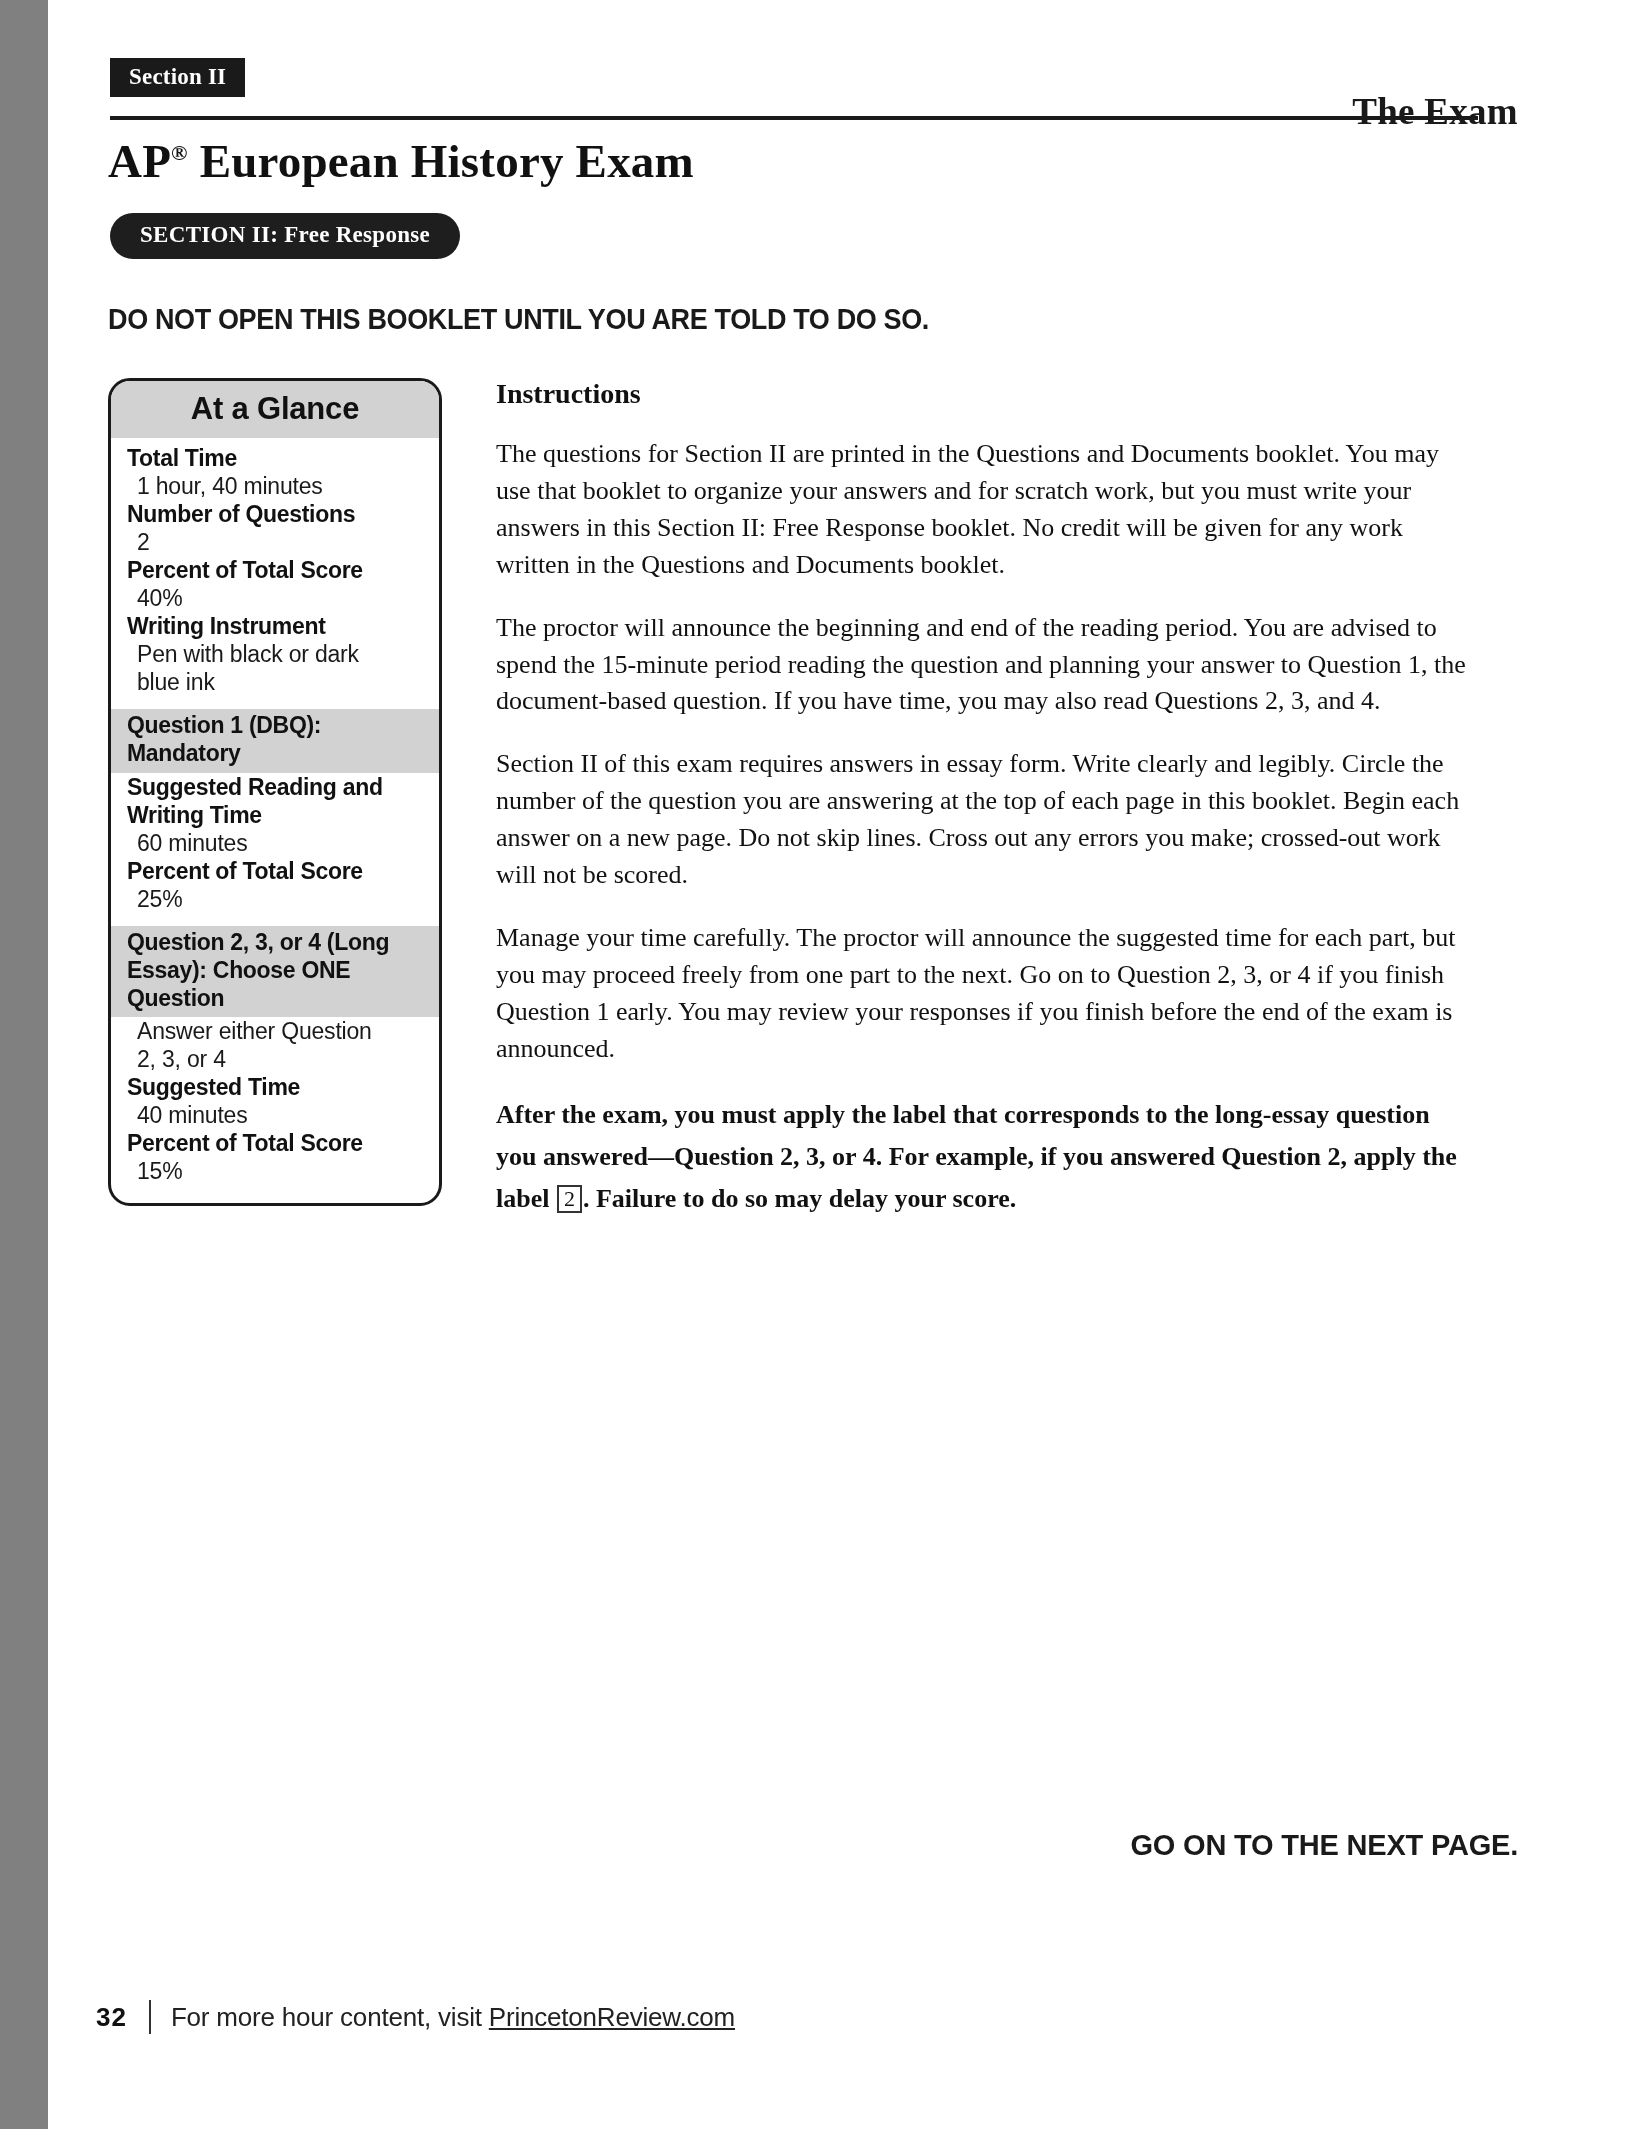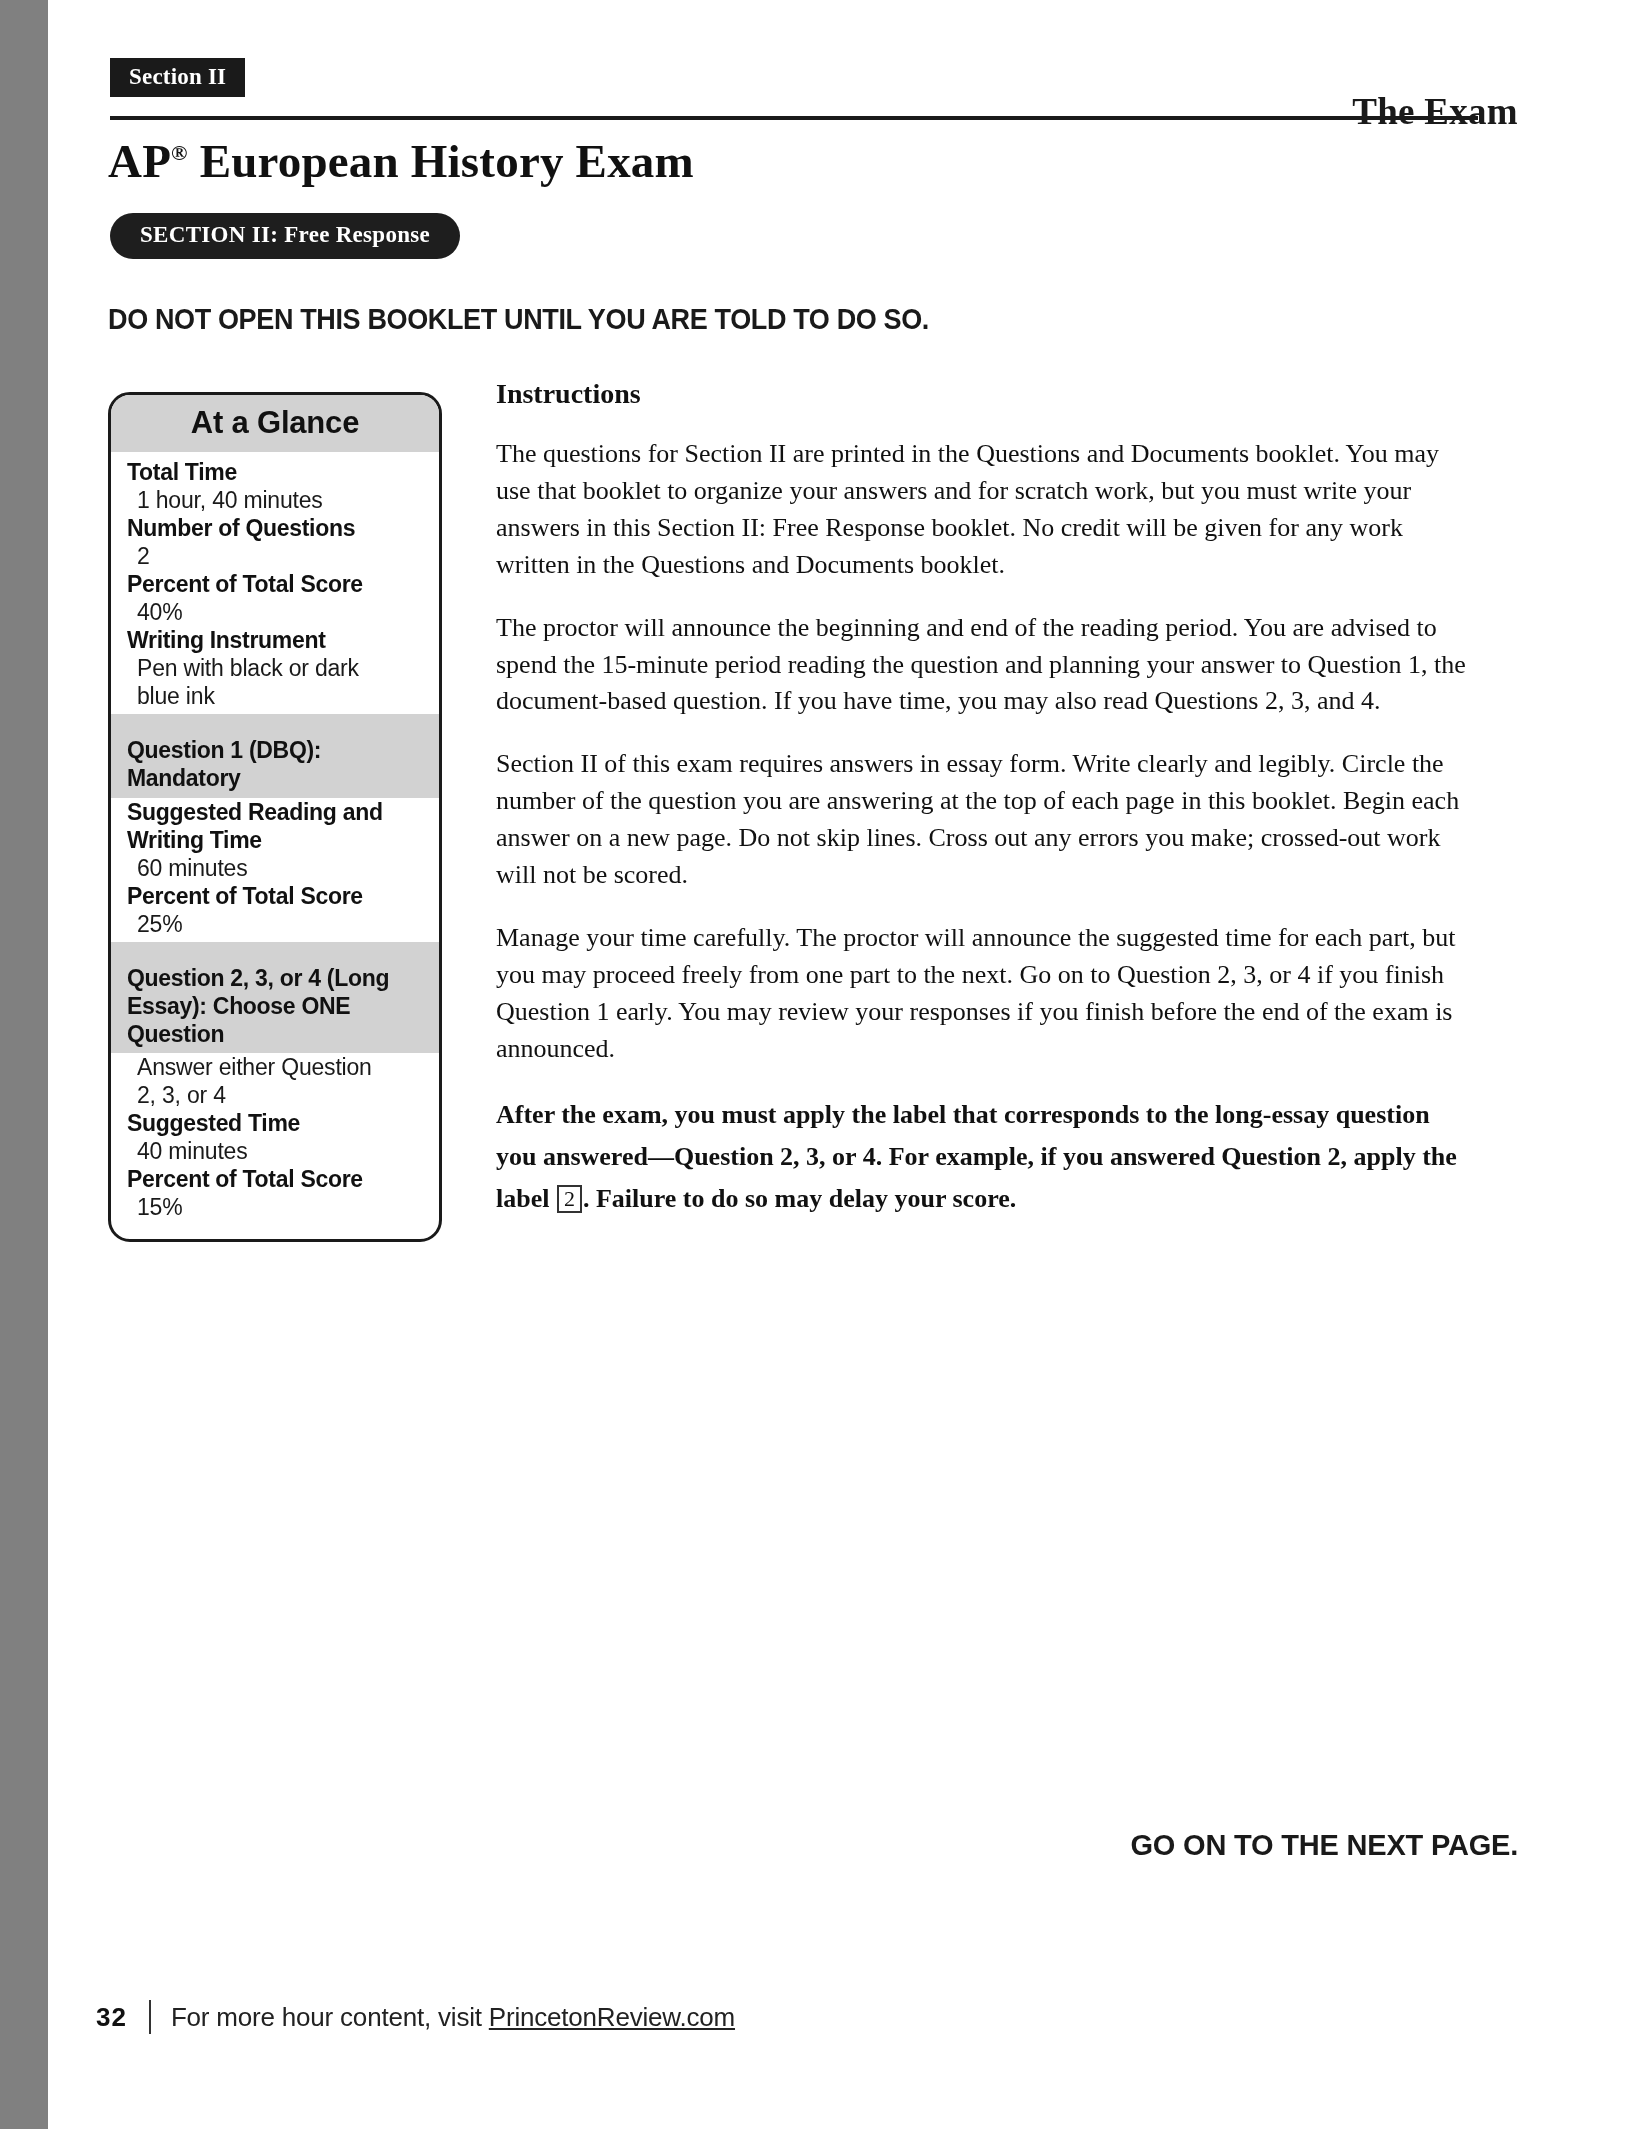--- a/index.html
+++ b/index.html
@@ -64,21 +64,21 @@
     position:absolute; left:108px; top:302px;
     font-family:"Liberation Sans", sans-serif;
     font-weight:700; font-size:30px; color:#1a1a1a;
     letter-spacing:-0.4px;
     transform:scaleX(0.90); transform-origin:left center;
     white-space:nowrap;
   }
 
   
   .glance {
-    position:absolute; left:108px; top:392px;
+    position:absolute; left:108px; top:378px;
     width:334px;
     border:3px solid #1a1a1a;
     border-radius:22px;
     overflow:hidden;
     background:#ffffff;
     box-sizing:border-box;
   }
   .glance-title {
     background:#d2d2d2;
     text-align:center;
@@ -97,22 +97,22 @@
   }
   .g-sub {
     font-family:"Liberation Sans", sans-serif;
     font-weight:400; font-size:23px; color:#1a1a1a;
     padding:0 10px 0 26px;
     line-height:1.22;
     letter-spacing:-0.2px;
   }
   .g-band {
     background:#d2d2d2;
-    margin-top:4px;
-    padding-top:22px; padding-bottom:5px;
+    margin-top:13px;
+    padding-top:2px; padding-bottom:5px;
   }
   .g-band .g-head { padding-left:16px; }
   .pad-t { padding-top:6px; }
 
   
   .instructions {
     position:absolute; left:496px; top:378px; width:976px;
   }
   .instr-title {
     font-family:"Liberation Serif", serif;

